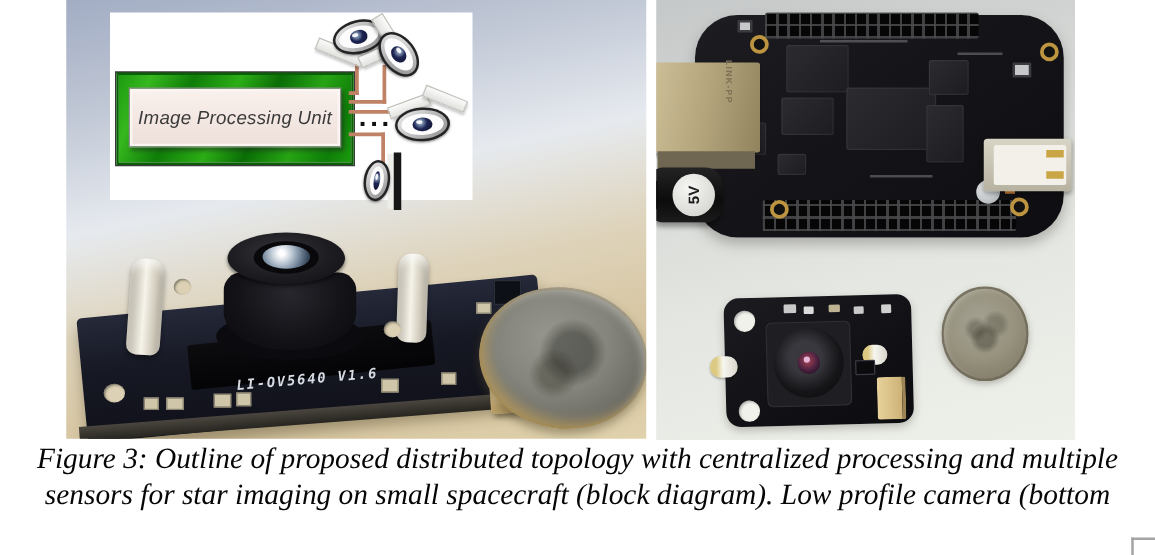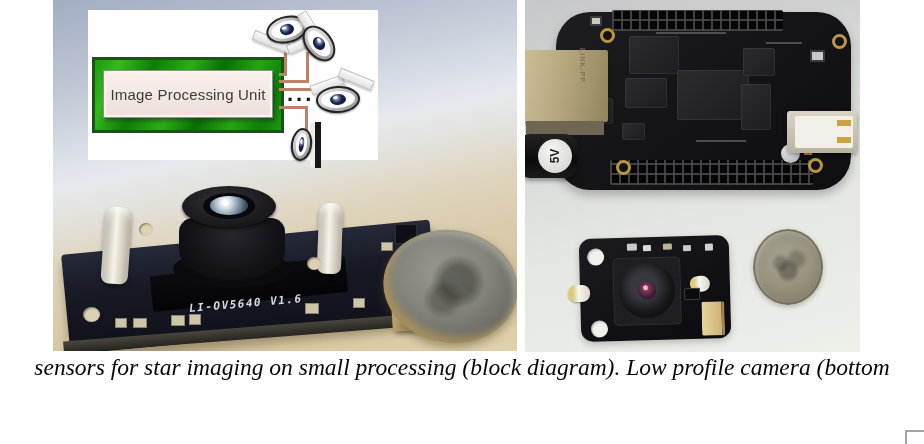--- a/index.html
+++ b/index.html
@@ -13,21 +13,21 @@
 
   
   .diagram-panel{position:absolute;left:35px;top:10px;width:290px;height:150px;background:#ffffff;}
   .green-box{position:absolute;left:5px;top:48px;width:186px;height:70px;
     background:linear-gradient(115deg,#1d9a10 0%,#36b81e 12%,#0f7d08 28%,#2cae16 45%,#0a6d06 60%,#27a414 76%,#0e7e08 90%,#1d9a10 100%);
     border:2px solid #0b5e06;box-shadow:0 0 0 1px #3a3a3a;}
   .ipu-label{position:absolute;left:8px;top:10px;width:168px;height:46px;
     background:linear-gradient(180deg,#f9f1ed,#eedfd9);border:1px solid #8f8f8f;
     box-shadow:2px 3px 3px rgba(35,35,35,.45),inset 0 0 0 2px #fbf5f2;
     display:flex;align-items:center;justify-content:center;
-    font-size:15px;color:#3b3b3b;letter-spacing:.2px;white-space:nowrap;}
+    font-size:15px;color:#3b3b3b;letter-spacing:.2px;white-space:nowrap;font-style:italic;}
   .con{position:absolute;background:#bf8266;}
   .dots{position:absolute;left:199px;top:74px;width:26px;height:20px;color:#111;
     font-size:22px;font-weight:bold;letter-spacing:3px;line-height:20px;}
 
   .wing{position:absolute;background:linear-gradient(180deg,#fbfbfa,#e2e2df);
     border:1px solid #c2c2bd;box-shadow:1px 2px 2px rgba(0,0,0,.2);}
   .eye{position:absolute;border-radius:50%;background:#242426;box-shadow:0 1px 2px rgba(0,0,0,.45);}
   .e2{position:absolute;inset:2px;border-radius:50%;background:linear-gradient(135deg,#ececec,#8f8f8f);}
   .e3{position:absolute;inset:3px;border-radius:50%;background:#fcfcfc;}
   .e4{position:absolute;top:18%;bottom:18%;left:27%;right:27%;border-radius:50%;
@@ -301,17 +301,18 @@
       <div class="bit" style="left:64px;top:8px;width:8px;height:6px;background:#dadada;"></div>
       <div class="bit" style="left:84px;top:7px;width:9px;height:6px;background:#bfb393;"></div>
       <div class="bit" style="left:104px;top:9px;width:8px;height:6px;background:#c9c9c9;"></div>
       <div class="bit" style="left:126px;top:8px;width:8px;height:7px;background:#d0d0d0;"></div>
       <div class="bit" style="left:104px;top:52px;width:14px;height:10px;background:#0b0b0e;border:1px solid #3a3a42;"></div>
     </div>
     <div class="coin abs coin-r"></div>
   </div>
 
   <div class="caption">
-    <div>sensors for star imaging on small processing (block diagram). Low profile camera (bottom</div>
+    <div>Figure 3: Outline of proposed distributed topology with centralized processing and multiple</div>
+    <div>sensors for star imaging on small spacecraft (block diagram). Low profile camera (bottom</div>
   </div>
 
   <div class="corner-mark"></div>
 </div>
 
 </body></html>

